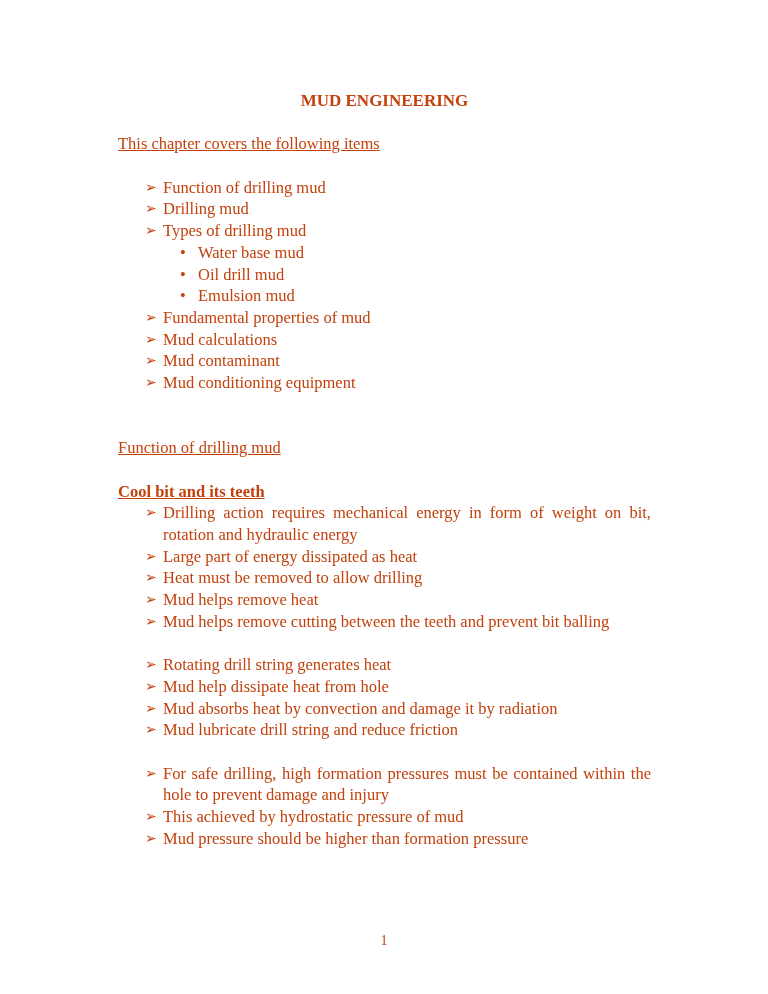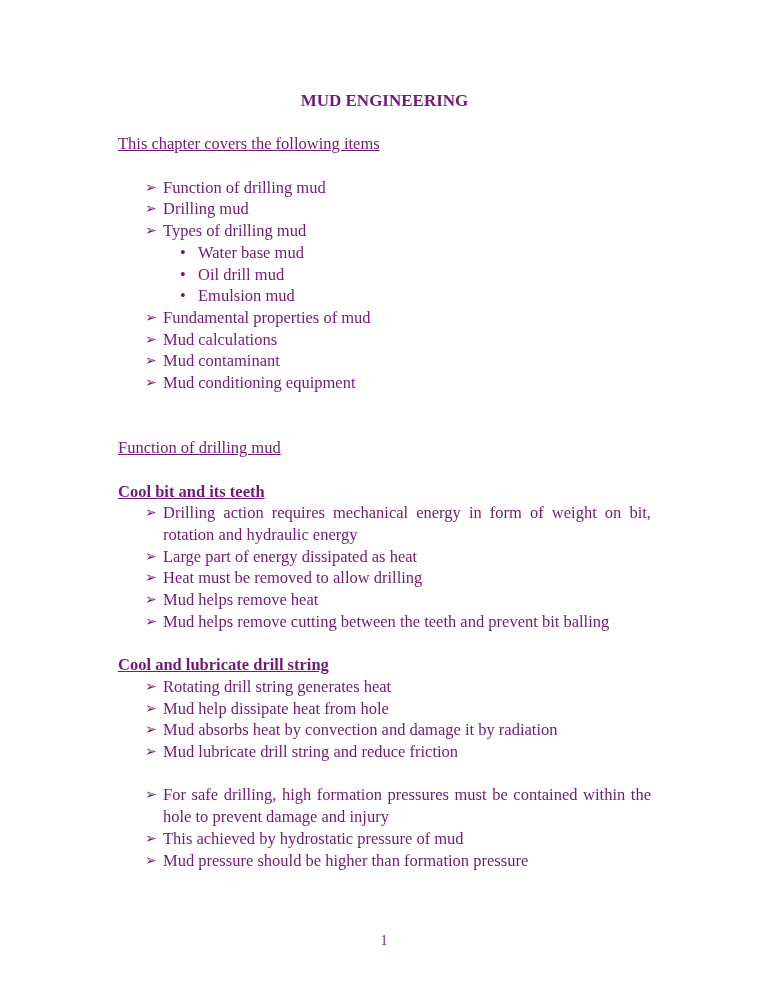--- a/index.html
+++ b/index.html
@@ -3,21 +3,21 @@
 <meta charset="utf-8">
 <style>
   * { margin: 0; padding: 0; box-sizing: border-box; }
   html, body { background: #ffffff; }
   .page {
     position: relative;
     width: 768px;
     height: 994px;
     margin: 0 auto;
     background: #ffffff;
-    color: #701a75;
+    color: #c2410c;
     font-family: "Liberation Serif", serif;
     font-size: 16.5px;
     line-height: 21.7px;
     padding: 90px 117px 0 118px;
     overflow: hidden;
   }
   .doc-title {
     text-align: center;
     font-weight: bold;
     font-size: 17px;
@@ -140,21 +140,20 @@
       <span class="marker">➢</span>
       <span class="li-text">Mud helps remove heat</span>
     </div>
     <div class="li">
       <span class="marker">➢</span>
       <span class="li-text">Mud helps remove cutting between the teeth and prevent bit balling</span>
     </div>
   </div>
 
   <div class="subsection">
-    <div class="sub-heading">Cool and lubricate drill string</div>
     <div class="li">
       <span class="marker">➢</span>
       <span class="li-text">Rotating drill string generates heat</span>
     </div>
     <div class="li">
       <span class="marker">➢</span>
       <span class="li-text">Mud help dissipate heat from hole</span>
     </div>
     <div class="li">
       <span class="marker">➢</span>

